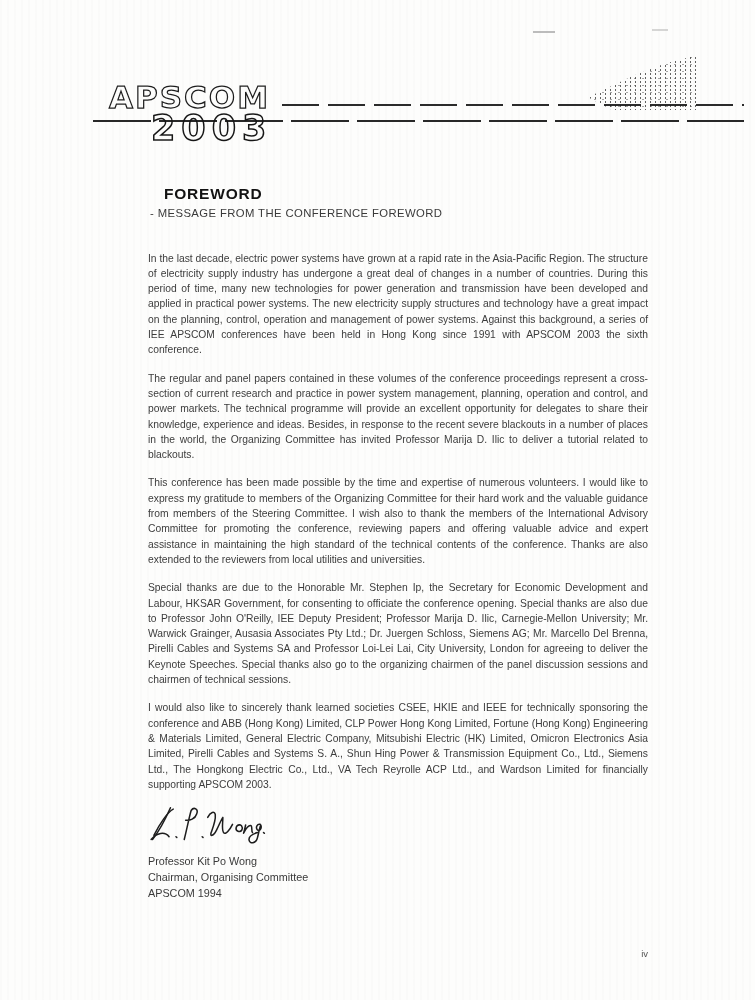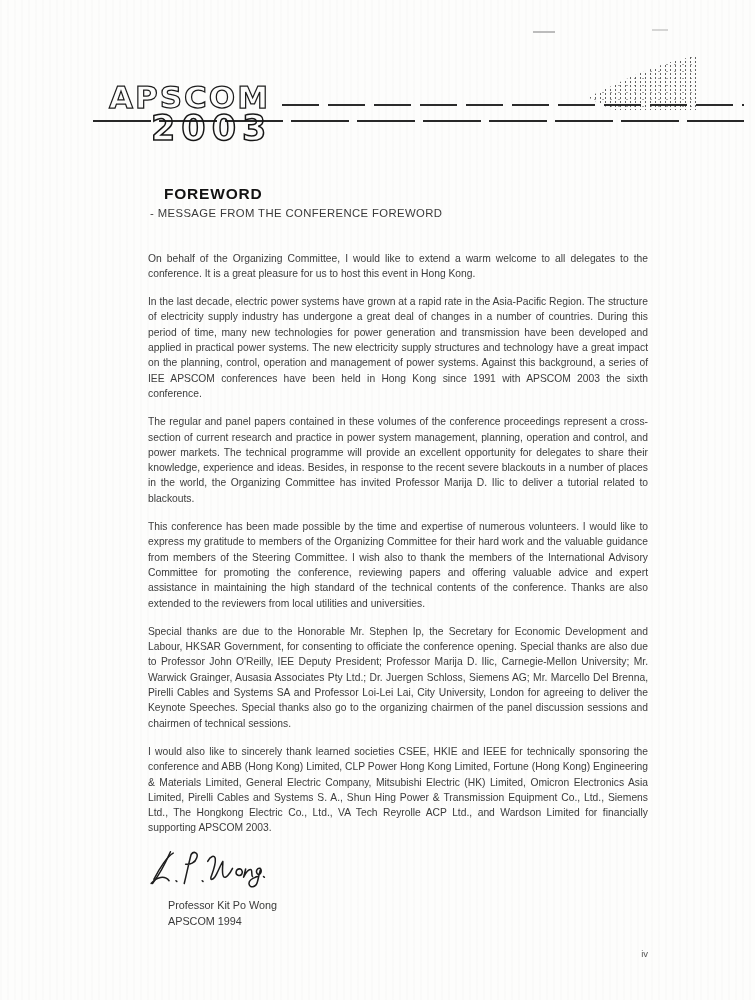--- a/index.html
+++ b/index.html
@@ -52,21 +52,21 @@
   .fw-title{
     font-size:15.5px;font-weight:bold;color:#121212;
     letter-spacing:.8px;margin:0 0 5px 16px;
   }
   .fw-subtitle{
     font-size:11.3px;color:#3a3a3a;letter-spacing:.4px;margin:0 0 29px 2px;
   }
   .column p{margin:0 0 13px 0;text-align:justify;}
   
   .signature{display:block;margin:4px 0 8px 0;}
-  .closing div{font-size:10.8px;line-height:16px;color:#3a3a3a;margin-left:20px;}
+  .closing div{font-size:10.8px;line-height:16px;color:#3a3a3a;}
   .page-number{
     position:absolute;left:148px;top:948px;width:500px;text-align:right;
     font-size:9.5px;color:#555;
   }
 </style>
 </head>
 <body>
 
 <div class="paper-texture"></div>
 
@@ -79,21 +79,20 @@
 
 <svg class="logo-svg" width="270" height="72" viewBox="0 0 270 72" aria-hidden="false">
   <text x="6" y="32" class="logo-text1">APSCOM</text>
   <text x="48" y="64" class="logo-text2">2003</text>
 </svg>
 
 <div class="column">
   <h1 class="fw-title">FOREWORD</h1>
   <div class="fw-subtitle">- MESSAGE FROM THE CONFERENCE FOREWORD</div>
 
-  <p>On behalf of the Organizing Committee, I would like to extend a warm welcome to all delegates to the conference. It is a great pleasure for us to host this event in Hong Kong.</p>
   <p>In the last decade, electric power systems have grown at a rapid rate in the Asia-Pacific Region. The structure of electricity supply industry has undergone a great deal of changes in a number of countries. During this period of time, many new technologies for power generation and transmission have been developed and applied in practical power systems. The new electricity supply structures and technology have a great impact on the planning, control, operation and management of power systems. Against this background, a series of IEE APSCOM conferences have been held in Hong Kong since 1991 with APSCOM 2003 the sixth conference.</p>
   <p>The regular and panel papers contained in these volumes of the conference proceedings represent a cross-section of current research and practice in power system management, planning, operation and control, and power markets. The technical programme will provide an excellent opportunity for delegates to share their knowledge, experience and ideas. Besides, in response to the recent severe blackouts in a number of places in the world, the Organizing Committee has invited Professor Marija D. Ilic to deliver a tutorial related to blackouts.</p>
   <p>This conference has been made possible by the time and expertise of numerous volunteers. I would like to express my gratitude to members of the Organizing Committee for their hard work and the valuable guidance from members of the Steering Committee. I wish also to thank the members of the International Advisory Committee for promoting the conference, reviewing papers and offering valuable advice and expert assistance in maintaining the high standard of the technical contents of the conference. Thanks are also extended to the reviewers from local utilities and universities.</p>
   <p>Special thanks are due to the Honorable Mr. Stephen Ip, the Secretary for Economic Development and Labour, HKSAR Government, for consenting to officiate the conference opening. Special thanks are also due to Professor John O'Reilly, IEE Deputy President; Professor Marija D. Ilic, Carnegie-Mellon University; Mr. Warwick Grainger, Ausasia Associates Pty Ltd.; Dr. Juergen Schloss, Siemens AG; Mr. Marcello Del Brenna, Pirelli Cables and Systems SA and Professor Loi-Lei Lai, City University, London for agreeing to deliver the Keynote Speeches. Special thanks also go to the organizing chairmen of the panel discussion sessions and chairmen of technical sessions.</p>
   <p>I would also like to sincerely thank learned societies CSEE, HKIE and IEEE for technically sponsoring the conference and ABB (Hong Kong) Limited, CLP Power Hong Kong Limited, Fortune (Hong Kong) Engineering &amp; Materials Limited, General Electric Company, Mitsubishi Electric (HK) Limited, Omicron Electronics Asia Limited, Pirelli Cables and Systems S. A., Shun Hing Power &amp; Transmission Equipment Co., Ltd., Siemens Ltd., The Hongkong Electric Co., Ltd., VA Tech Reyrolle ACP Ltd., and Wardson Limited for financially supporting APSCOM 2003.</p>
 
   <svg class="signature" width="118" height="40" viewBox="0 0 170 58" fill="none" stroke="#1d1d1d" stroke-width="2.2" stroke-linecap="round" stroke-linejoin="round" aria-label="K.P. Wong.">
     <path d="M8,44 C16,28 28,10 36,6"></path>
     <path d="M32,4 C24,22 14,40 6,50"></path>
     <path d="M4,50 C12,40 24,38 30,46"></path>
@@ -102,17 +101,18 @@
     <path d="M78,46 l1.2,1"></path>
     <path d="M86,18 C90,10 96,8 97,14 C98,22 94,32 91,40 C89,46 94,46 99,36 C103,28 106,20 108,18 C108,26 106,36 109,40 C112,44 118,36 122,28"></path>
     <path d="M132,29 C127,29 125,36 130,38 C135,40 138,34 135,30 C133,28 130,28 128,31"></path>
     <path d="M141,29 C140,34 139,38 138,41 C141,34 146,28 149,30 C151,32 149,38 151,40"></path>
     <path d="M162,28 C158,27 155,32 158,36 C161,39 165,34 163,29 C161,33 160,41 158,48 C156,56 147,57 146,51 C145,46 152,42 158,40"></path>
     <path d="M167,40 l1.2,1"></path>
   </svg>
 
   <div class="closing">
     <div>Professor Kit Po Wong</div>
+    <div>Chairman, Organising Committee</div>
     <div>APSCOM 1994</div>
   </div>
 </div>
 
 <div class="page-number">iv</div>
 
 </body></html>

